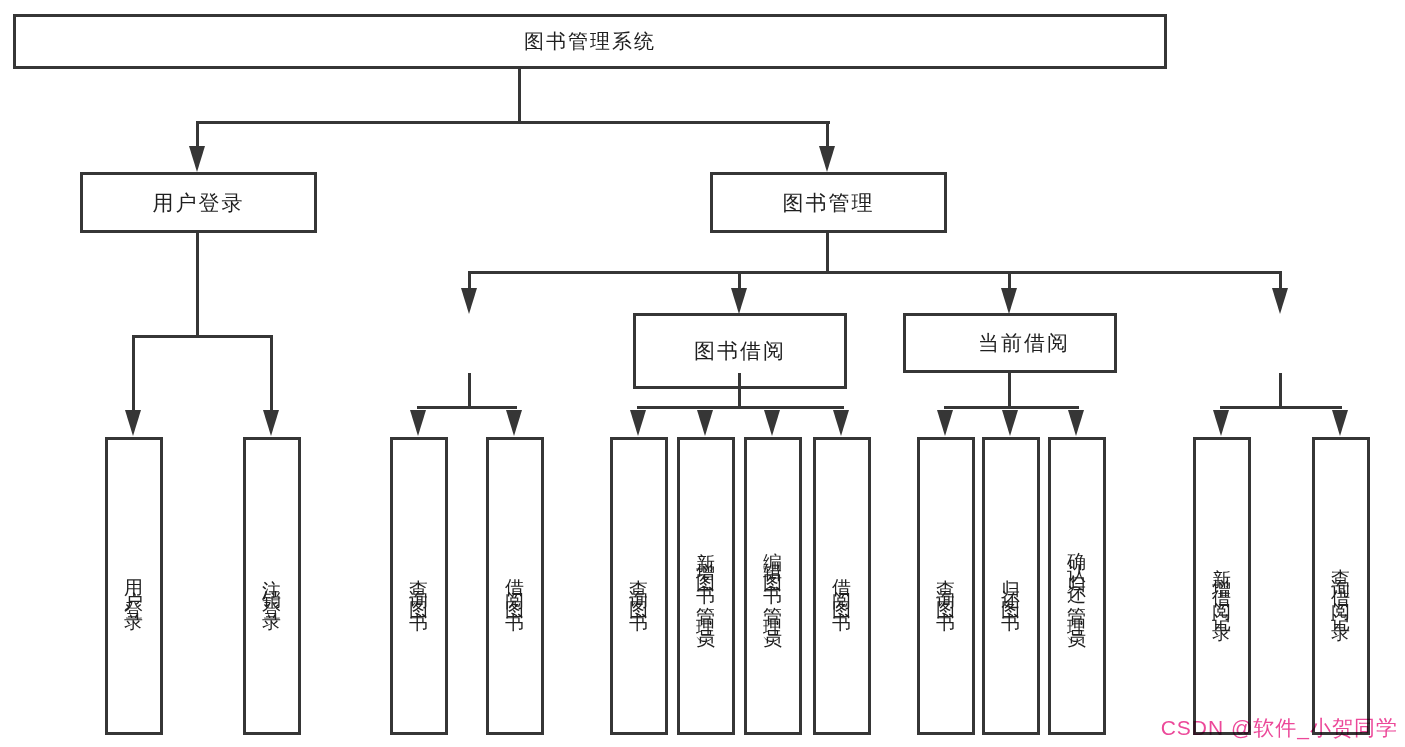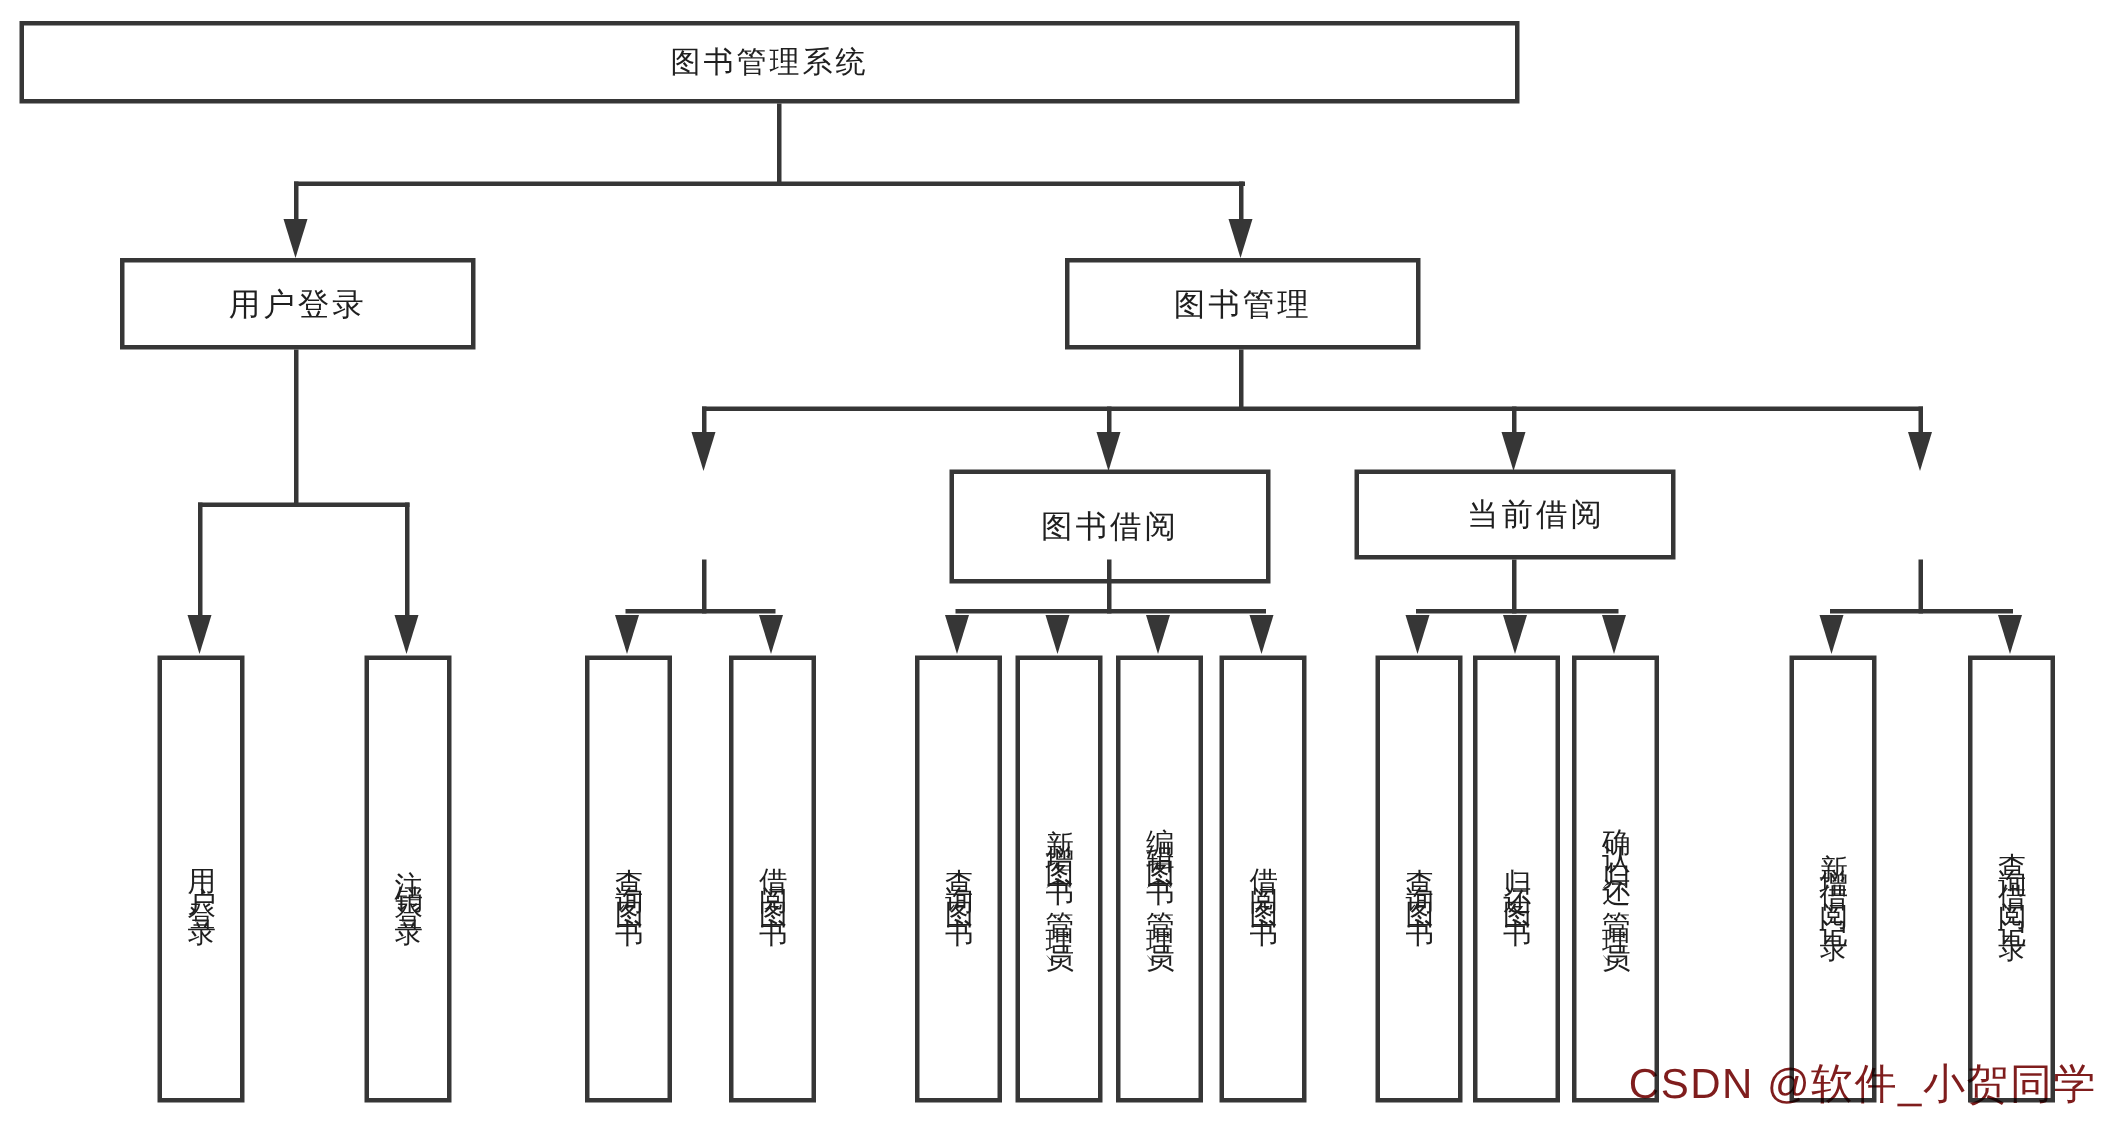--- a/index.html
+++ b/index.html
@@ -37,34 +37,34 @@
   .lv{position:absolute;width:3px;background:#363636;}
   .arr{
     position:absolute;width:0;height:0;
     border-left:8.5px solid transparent;
     border-right:8.5px solid transparent;
     border-top:26px solid #363636;
   }
   .watermark{
     position:absolute;
     right:7px;bottom:5px;
-    font-size:28px;
-    color:#7f1d1d;
+    font-size:21px;
+    color:#ec4899;
     letter-spacing:1px;
     mix-blend-mode:multiply;
     z-index:10;
     white-space:nowrap;
   }
 </style>
 </head>
 <body>
 
 <div class="canvas">
 
-  <div class="box hlabel root" style="left:13px;top:14px;width:1000px;height:55px;">
+  <div class="box hlabel root" style="left:13px;top:14px;width:1154px;height:55px;">
     <span>图书管理系统</span>
   </div>
 
   <div class="box hlabel" style="left:80px;top:172px;width:237px;height:61px;">
     <span>用户登录</span>
   </div>
 
   <div class="box hlabel" style="left:710px;top:172px;width:237px;height:61px;text-align:center;">
     <span>图书管理</span>
   </div>

